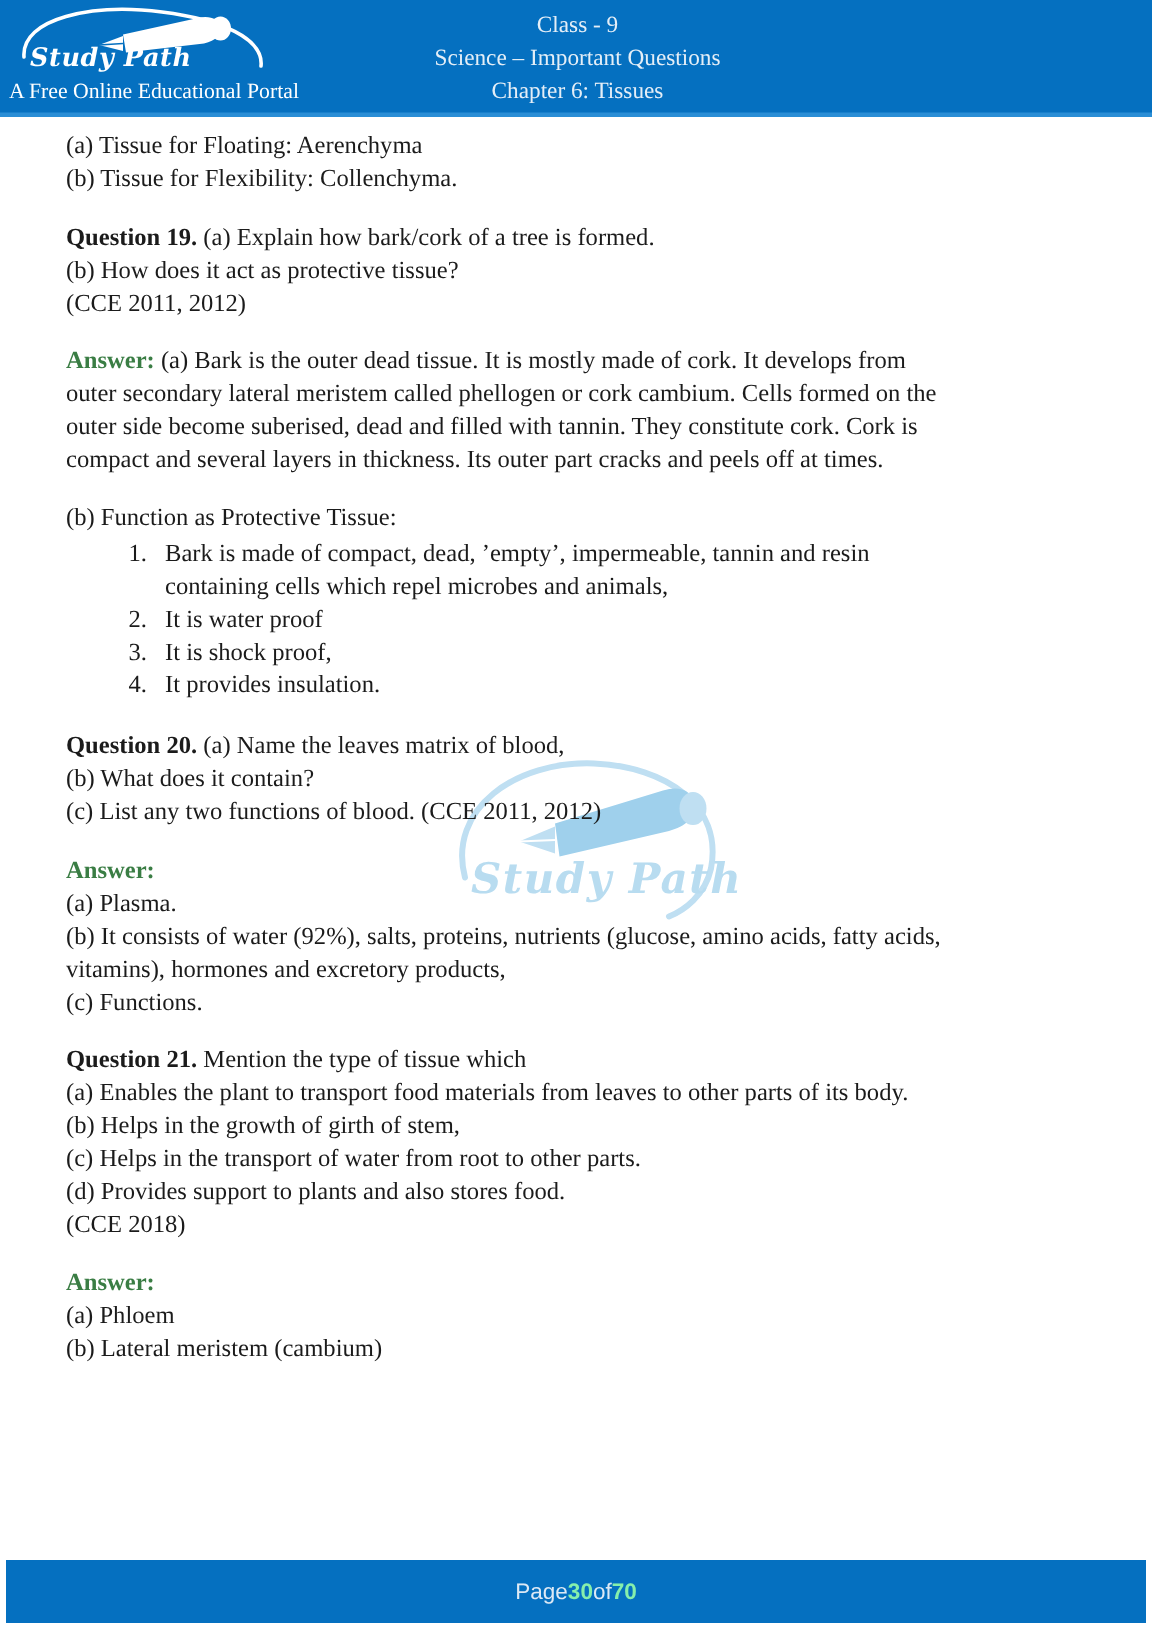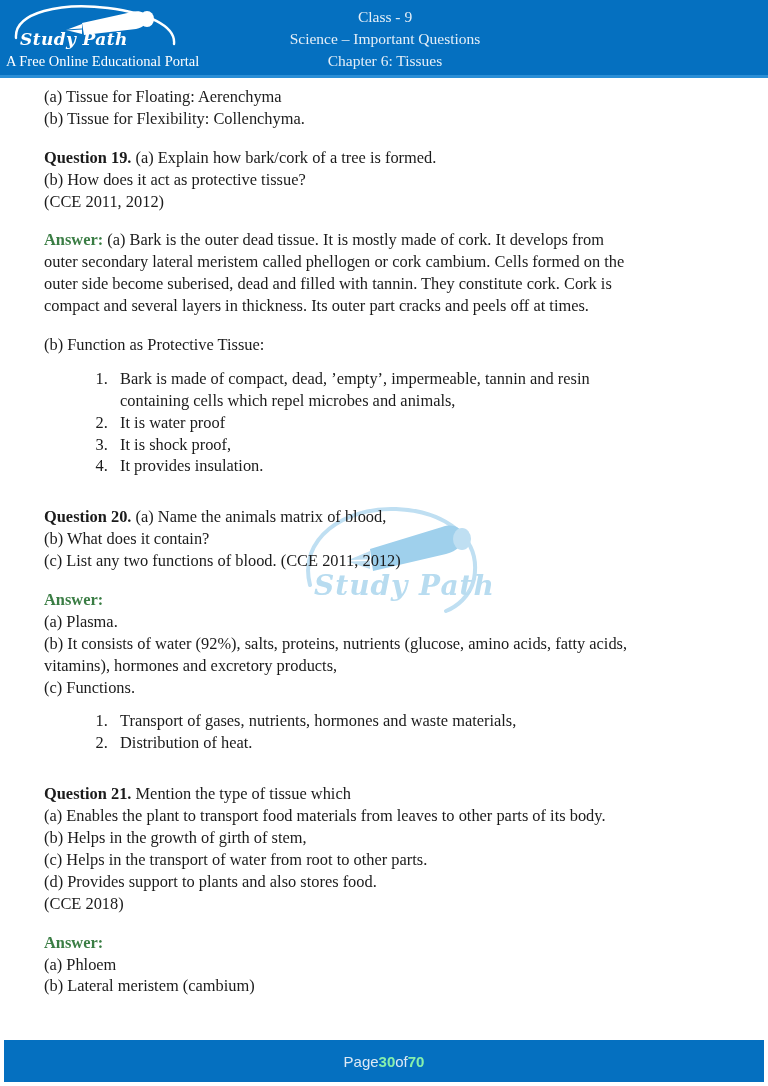--- a/index.html
+++ b/index.html
@@ -98,21 +98,21 @@
   .qlabel {
     font-weight: 700;
     font-family: "Liberation Serif", serif;
   }
   .answer-label {
     font-weight: 700;
     color: #3a7d44;
   }
 
   ol.numlist {
-    margin: 12px;
+    margin: 2px;
     padding: 0 0 0 56px;
     list-style-position: outside;
     list-style-type: decimal;
   }
   ol.numlist li {
     padding-left: 8px;
     margin: 0;
     line-height: 1.335;
   }
 
@@ -215,34 +215,30 @@
       <p class="para ln">(b) Function as Protective Tissue:</p>
       <ol class="numlist">
         <li>Bark is made of compact, dead, ’empty’, impermeable, tannin and resin containing cells which repel microbes and animals,</li>
         <li>It is water proof</li>
         <li>It is shock proof,</li>
         <li>It provides insulation.</li>
       </ol>
 
       <div class="gap-md"></div>
 
-      <p class="para ln"><span class="qlabel">Question 20.</span><span> (a) Name the animals matrix of blood,</span></p>
+      <p class="para ln"><span class="qlabel">Question 20.</span><span> (a) Name the leaves matrix of blood,</span></p>
       <p class="para ln">(b) What does it contain?</p>
       <p class="para ln">(c) List any two functions of blood. (CCE 2011, 2012)</p>
 
       <div class="gap-md"></div>
 
       <p class="para ln"><span class="answer-label">Answer:</span></p>
       <p class="para ln">(a) Plasma.</p>
       <p class="para ln">(b) It consists of water (92%), salts, proteins, nutrients (glucose, amino acids, fatty acids, vitamins), hormones and excretory products,</p>
       <p class="para ln">(c) Functions.</p>
-      <ol class="numlist">
-        <li>Transport of gases, nutrients, hormones and waste materials,</li>
-        <li>Distribution of heat.</li>
-      </ol>
 
       <div class="gap-md"></div>
 
       <p class="para ln"><span class="qlabel">Question 21.</span><span> Mention the type of tissue which</span></p>
       <p class="para ln">(a) Enables the plant to transport food materials from leaves to other parts of its body.</p>
       <p class="para ln">(b) Helps in the growth of girth of stem,</p>
       <p class="para ln">(c) Helps in the transport of water from root to other parts.</p>
       <p class="para ln">(d) Provides support to plants and also stores food.</p>
       <p class="para ln">(CCE 2018)</p>
 

